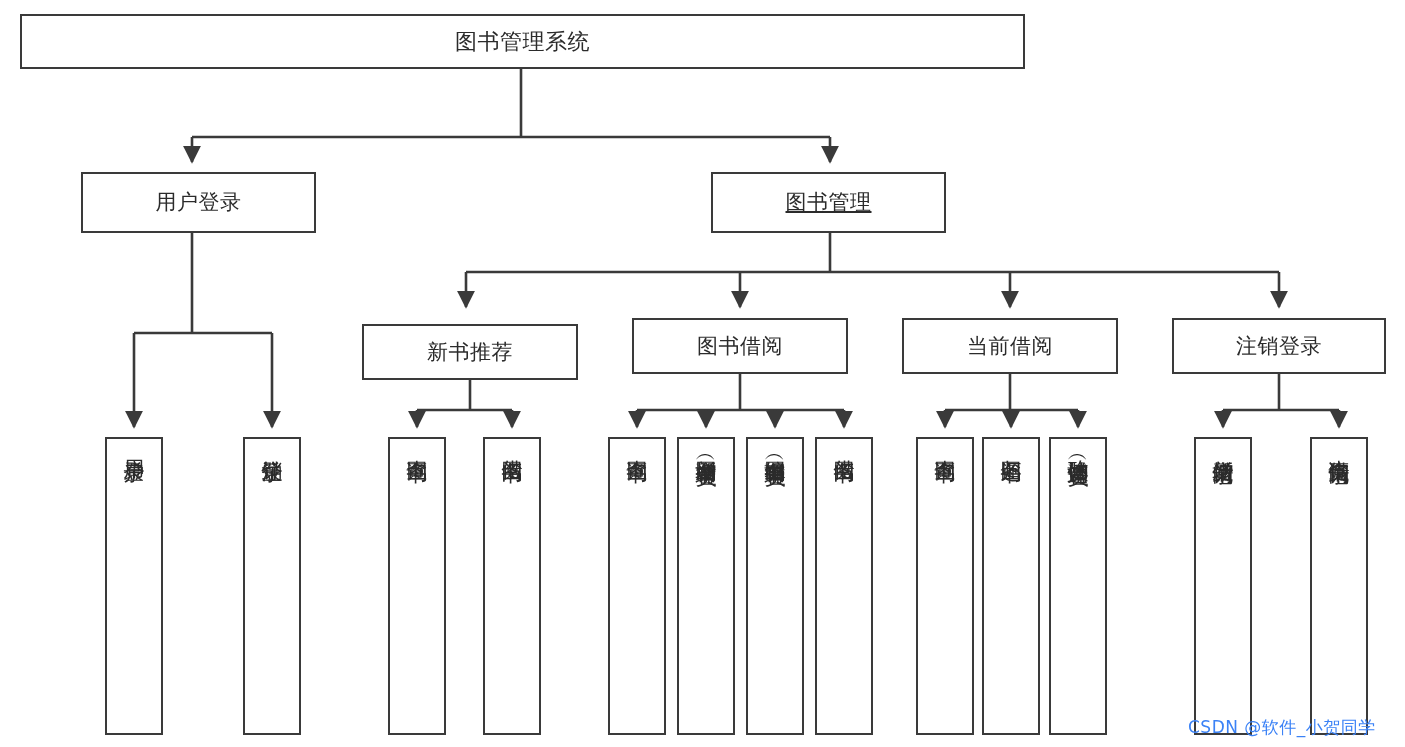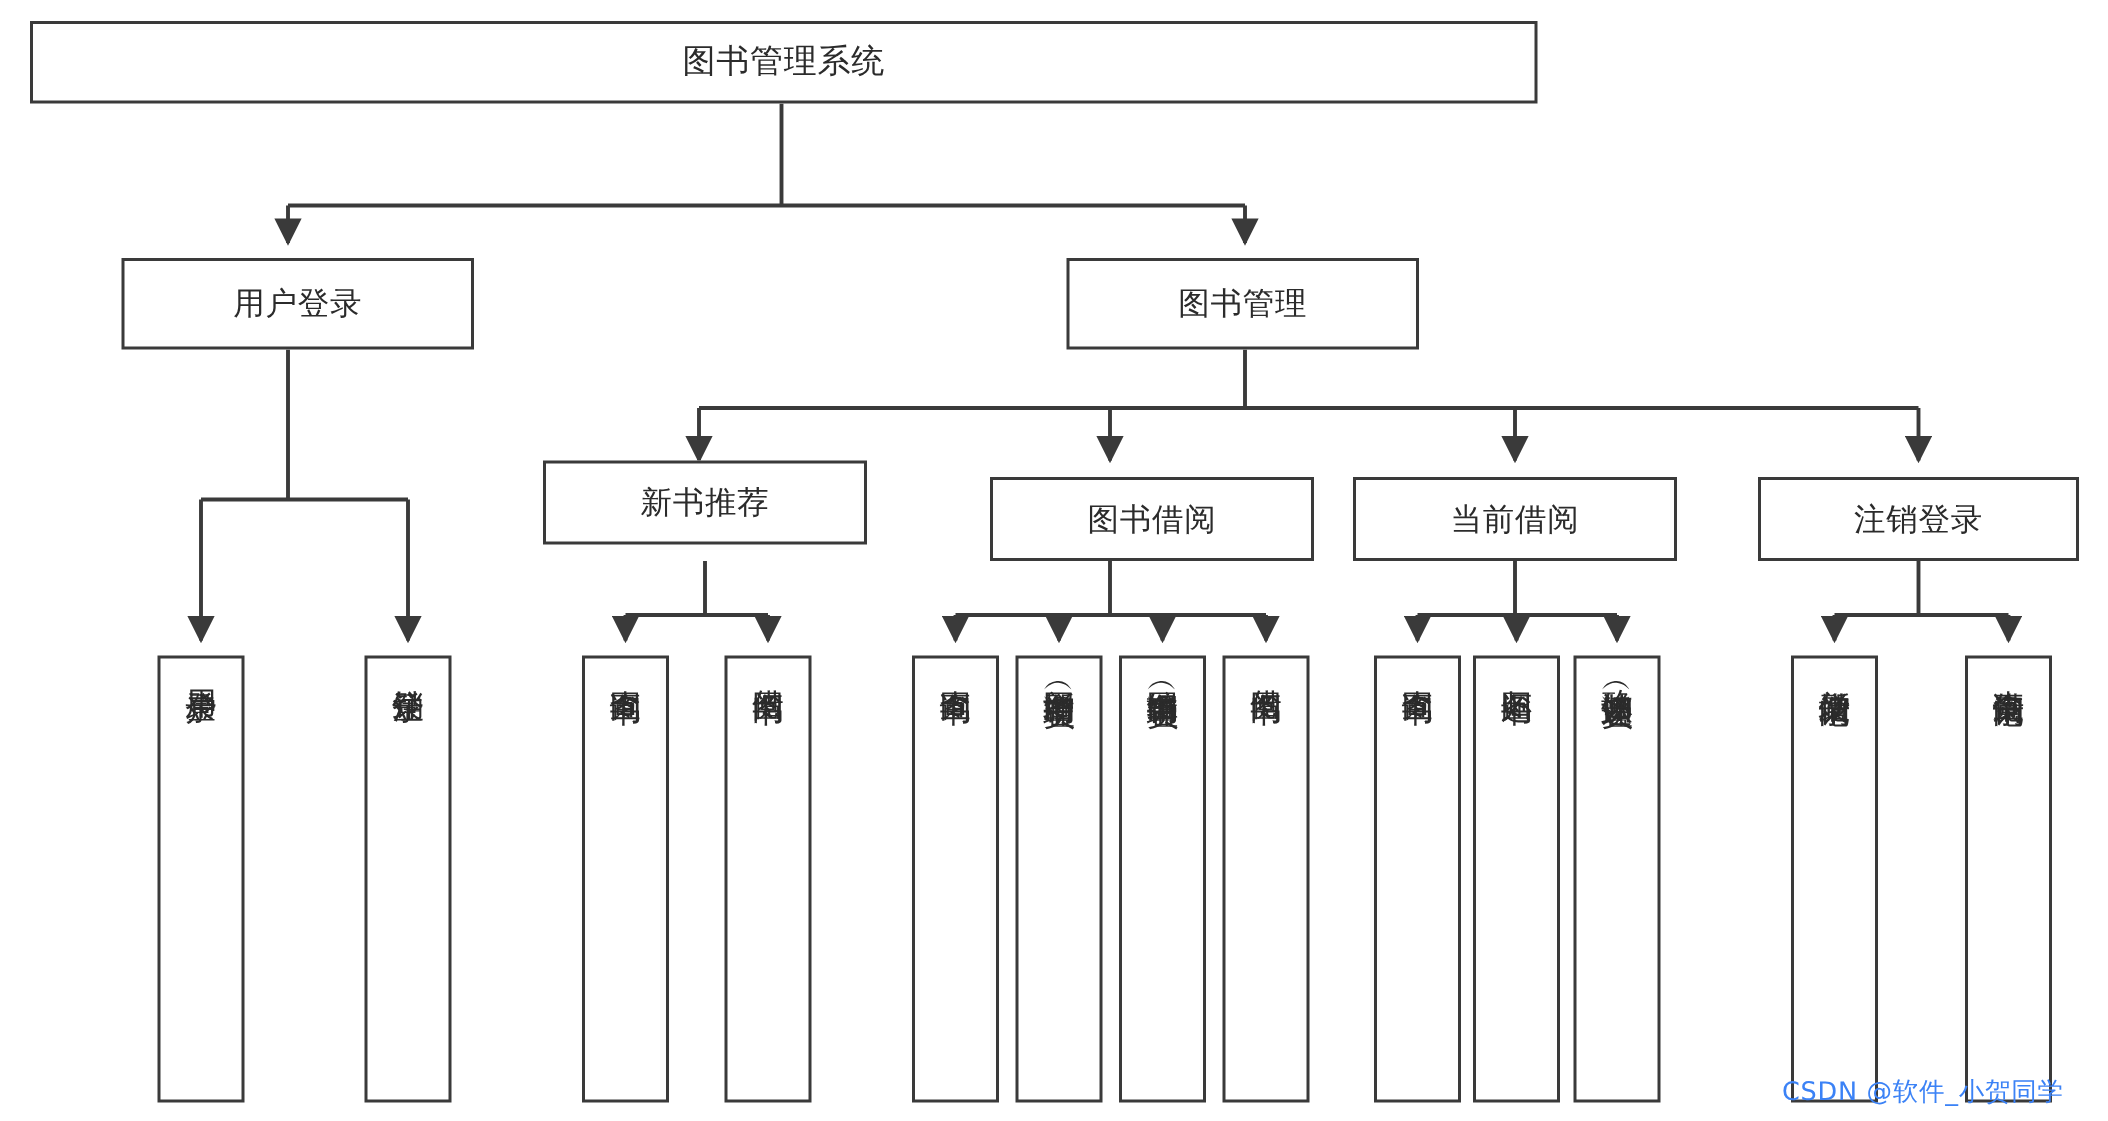--- a/index.html
+++ b/index.html
@@ -128,28 +128,28 @@
     </g>
   </svg>
 
   <div class="node horiz root" style="left:20px; top:14px; width:1005px; height:55px;">
     <span class="label">图书管理系统</span>
   </div>
 
   <div class="node horiz" style="left:81px; top:172px; width:235px; height:61px;">
     <span class="label">用户登录</span>
   </div>
-  <div class="node horiz" style="left:711px; top:172px; width:235px; height:61px;">
+  <div class="node horiz" style="left:711px; top:172px; width:235px; height:61px;text-decoration:underline;">
     <span class="label">图书管理</span>
   </div>
 
-  <div class="node horiz" style="left:362px; top:307px; width:216px; height:56px;">
+  <div class="node horiz" style="left:362px; top:324px; width:216px; height:56px;">
     <span class="label">新书推荐</span>
   </div>
-  <div class="node horiz" style="left:632px; top:318px; width:216px; height:56px;margin-left:28px;">
+  <div class="node horiz" style="left:632px; top:318px; width:216px; height:56px;">
     <span class="label">图书借阅</span>
   </div>
   <div class="node horiz" style="left:902px; top:318px; width:216px; height:56px;font-family:Liberation Serif, serif;">
     <span class="label">当前借阅</span>
   </div>
   <div class="node horiz" style="left:1172px; top:318px; width:214px; height:56px;">
     <span class="label">注销登录</span>
   </div>
 
   <div class="node vert" style="left:105px; top:437px; width:58px; height:298px;">

